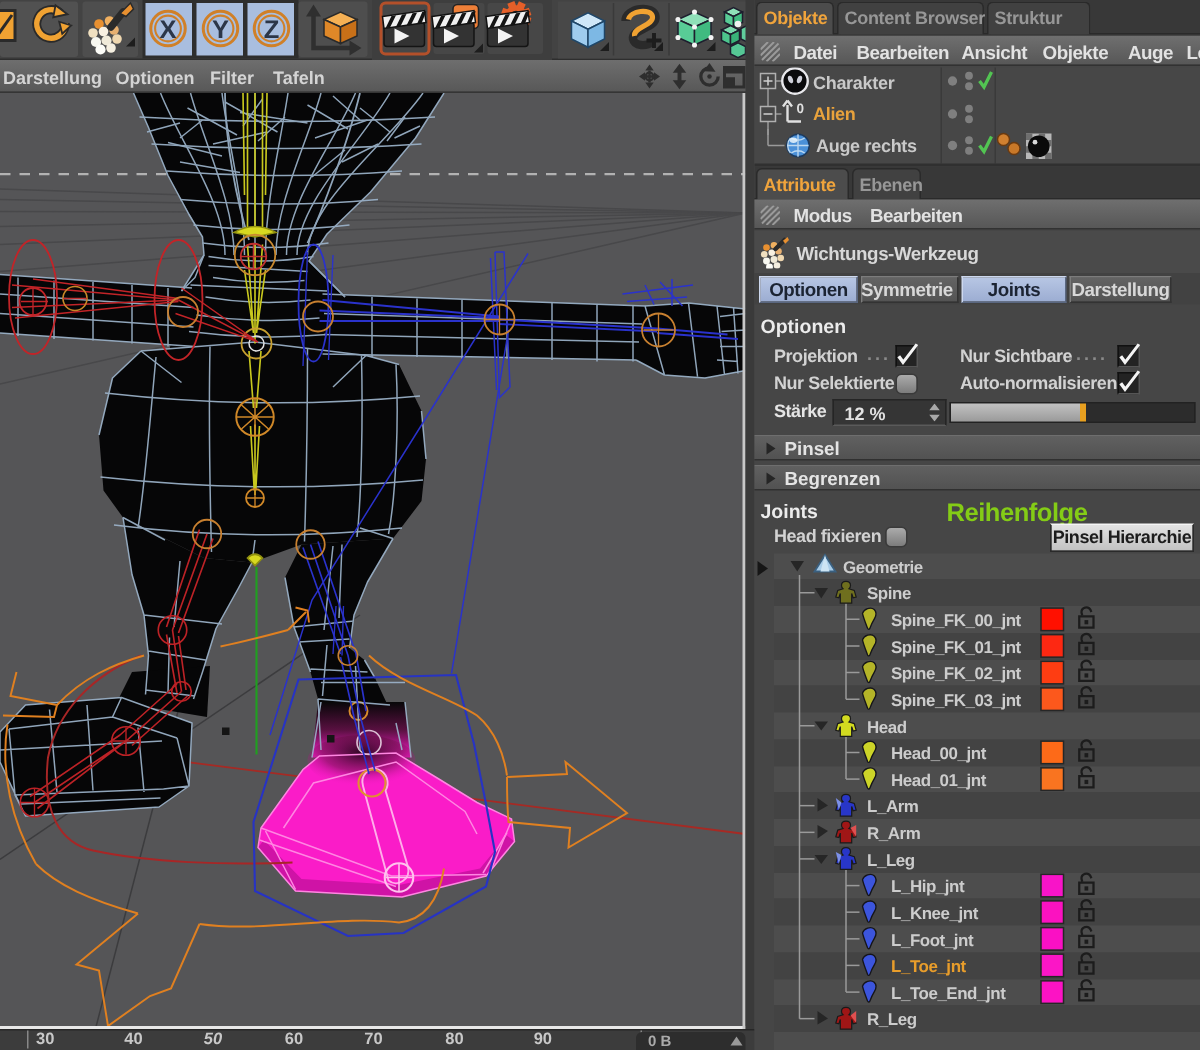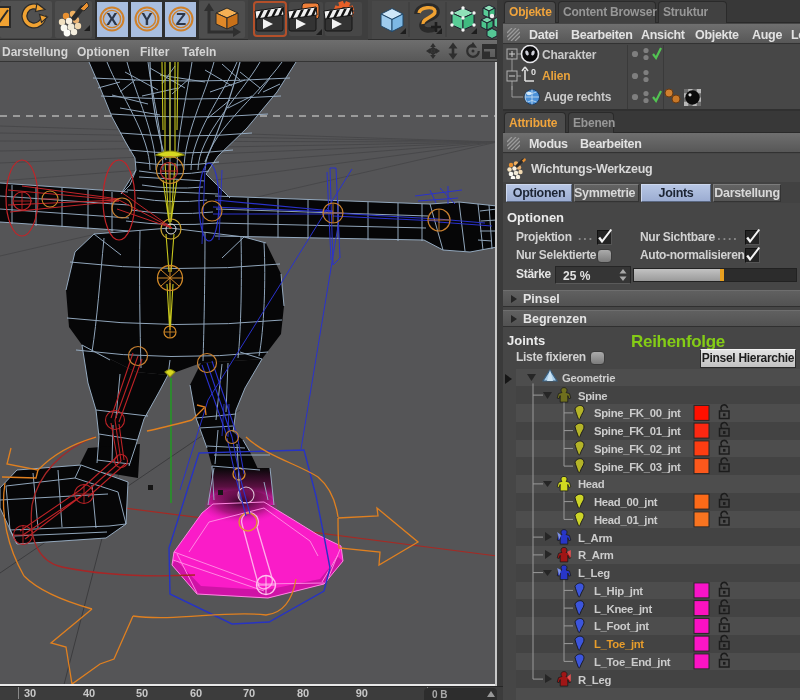--- a/index.html
+++ b/index.html
@@ -330,21 +330,21 @@
 <path d="M133,616 C 175,622 225,610 266,615 C 285,613 293,597 296,579"></path>
 <path d="M92,609 L51,643 L66,647 L72,684 L100,664 L114,659 L133,616"></path>
 </g>
     </svg>
 <div class="abs" style="left:0;top:684px;width:497px;height:2px;background:#e8e8e8;"></div>
 <div class="abs" style="left:495px;top:62px;width:2px;height:624px;background:#c8c8c8;"></div>
 <div class="abs" style="left:497px;top:0;width:6px;height:700px;background:#3a3a3a;"></div>
 <div class="abs" style="left:0;top:686px;width:503px;height:14px;background:#3c3c3c;border-top:1px solid #262626;"></div>
 <div class="txt" style="left:24px;top:687px;width:22px;text-align:left;font-size:11px;color:#c8c8c8;font-weight:bold;">30</div>
 <div class="txt" style="left:78px;top:687px;width:22px;text-align:center;font-size:11px;color:#c8c8c8;font-weight:bold;">40</div>
-<div class="txt" style="left:131px;top:687px;width:22px;text-align:center;font-size:11px;color:#c8c8c8;font-weight:bold;">50</div>
+<div class="txt" style="left:131px;top:687px;width:22px;text-align:center;font-size:11px;color:#c8c8c8;font-weight:bold;font-style:italic;">50</div>
 <div class="txt" style="left:185px;top:687px;width:22px;text-align:center;font-size:11px;color:#c8c8c8;font-weight:bold;">60</div>
 <div class="txt" style="left:238px;top:687px;width:22px;text-align:center;font-size:11px;color:#c8c8c8;font-weight:bold;">70</div>
 <div class="txt" style="left:292px;top:687px;width:22px;text-align:center;font-size:11px;color:#c8c8c8;font-weight:bold;">80</div>
 <div class="txt" style="left:346px;top:687px;width:22px;text-align:right;font-size:11px;color:#c8c8c8;font-weight:bold;">90</div>
 <div class="txt" style="left:399px;top:687px;width:22px;text-align:center;font-size:11px;color:#c8c8c8;font-weight:bold;margin-top:20px;">100</div>
 <div class="abs" style="left:18px;top:687px;width:1px;height:12px;background:#888;"></div>
 <div class="abs" style="left:427px;top:687px;width:1px;height:12px;background:#888;"></div>
 <div class="abs" style="left:424px;top:688px;width:73px;height:12px;background:#2d2d2d;border-radius:4px 4px 0 0;"></div>
 <div class="txt" style="left:432px;top:689px;font-size:10px;color:#aaa;">0 B</div>
 <div class="abs" style="left:487px;top:691px;width:0;height:0;border-left:4px solid transparent;border-right:4px solid transparent;border-bottom:6px solid #999;"></div>
@@ -492,35 +492,35 @@
     </svg>
 <div class="txt" style="left:516px;top:248px;font-size:12px;letter-spacing:-0.3px;color:#d2d2d2;">Nur Selektierte</div>
 <div class="abs" style="left:597px;top:249px;width:15px;height:14px;background:linear-gradient(#ababab,#7c7c7c);border-radius:4px;border:1px solid #3a3a3a;"></div>
 <div class="txt" style="left:640px;top:248px;font-size:12px;letter-spacing:-0.3px;color:#d2d2d2;">Auto-normalisieren</div>
 <div class="abs" style="left:745px;top:248px;width:15px;height:15px;background:#232323;border:1px solid #111;border-bottom-color:#555;border-right-color:#555;"></div>
 <svg class="abs" style="left:745px;top:246px;" width="17" height="17" viewBox="0 0 17 17">
       <path d="M3.5,9.5 L7,13.5 L14.5,1.5" stroke="#f4f4f4" stroke-width="2.2" fill="none" transform="skewX(-8)"></path>
     </svg>
 <div class="txt" style="left:516px;top:267px;font-size:12px;letter-spacing:-0.3px;color:#e5e5e5;">Stärke</div>
 <div class="abs" style="left:555px;top:266px;width:76px;height:18px;background:#353535;border:1px solid #252525;border-bottom-color:#5a5a5a;"></div>
-<div class="txt" style="left:563px;top:269px;font-size:12px;color:#e2e2e2;">25 %</div>
+<div class="txt" style="left:563px;top:269px;font-size:12px;color:#e2e2e2;">12 %</div>
 <svg class="abs" style="left:618px;top:269px;" width="10" height="12" viewBox="0 0 10 12">
 <path d="M5,0 L1.5,4.5 L8.5,4.5 Z M5,12 L1.5,7.5 L8.5,7.5 Z" fill="#a8a8a8"></path>
     </svg>
 <div class="abs" style="left:633px;top:268px;width:164px;height:14px;background:#2c2c2c;border:1px solid #222;"></div>
 <div class="abs" style="left:634px;top:269px;width:86px;height:12px;background:linear-gradient(#c2c2c2,#9a9a9a);"></div>
 <div class="abs" style="left:720px;top:269px;width:4px;height:12px;background:#e8a020;"></div>
 <div class="abs" style="left:503px;top:290px;width:297px;height:17px;background:linear-gradient(#606060,#525252);border-top:1px solid #6e6e6e;border-bottom:1px solid #303030;"></div>
 <div class="abs" style="left:511px;top:295px;width:0;height:0;border-top:4px solid transparent;border-bottom:4px solid transparent;border-left:6px solid #252525;"></div>
 <div class="txt" style="left:523px;top:292px;font-size:12.5px;color:#e4e4e4;">Pinsel</div>
 <div class="abs" style="left:503px;top:310px;width:297px;height:17px;background:linear-gradient(#606060,#525252);border-top:1px solid #6e6e6e;border-bottom:1px solid #303030;"></div>
 <div class="abs" style="left:511px;top:315px;width:0;height:0;border-top:4px solid transparent;border-bottom:4px solid transparent;border-left:6px solid #252525;"></div>
 <div class="txt" style="left:523px;top:312px;font-size:12.5px;color:#e4e4e4;">Begrenzen</div>
 <div class="txt" style="left:507px;top:333px;font-size:13px;color:#ececec;">Joints</div>
-<div class="txt" style="left:516px;top:350px;font-size:12px;letter-spacing:-0.3px;color:#d2d2d2;">Liste fixieren</div>
+<div class="txt" style="left:516px;top:350px;font-size:12px;letter-spacing:-0.3px;color:#d2d2d2;">Head fixieren</div>
 <div class="abs" style="left:590px;top:351px;width:15px;height:14px;background:linear-gradient(#ababab,#7c7c7c);border-radius:4px;border:1px solid #3a3a3a;"></div>
 <div class="txt" style="left:631px;top:332px;font-size:17px;letter-spacing:-0.3px;color:#84cc16;">Reihenfolge</div>
 <div class="abs" style="left:700px;top:349px;width:96px;height:19px;background:linear-gradient(#e2e2e2,#c2c2c2);border:1px solid #2a2a2a;border-top-color:#f4f4f4;"></div>
 <div class="txt" style="left:700px;top:351px;width:96px;text-align:center;font-size:12px;letter-spacing:-0.3px;color:#1c1c1c;">Pinsel Hierarchie</div>
 <div class="abs" style="left:516px;top:368.5px;width:284px;height:17.75px;background:#4d4d4d;"></div>
 <div class="abs" style="left:516px;top:386.2px;width:284px;height:17.75px;background:#434343;"></div>
 <div class="abs" style="left:516px;top:404.0px;width:284px;height:17.75px;background:#4d4d4d;"></div>
 <div class="abs" style="left:516px;top:421.8px;width:284px;height:17.75px;background:#434343;"></div>
 <div class="abs" style="left:516px;top:439.5px;width:284px;height:17.75px;background:#4d4d4d;"></div>
 <div class="abs" style="left:516px;top:457.2px;width:284px;height:17.75px;background:#434343;"></div>

